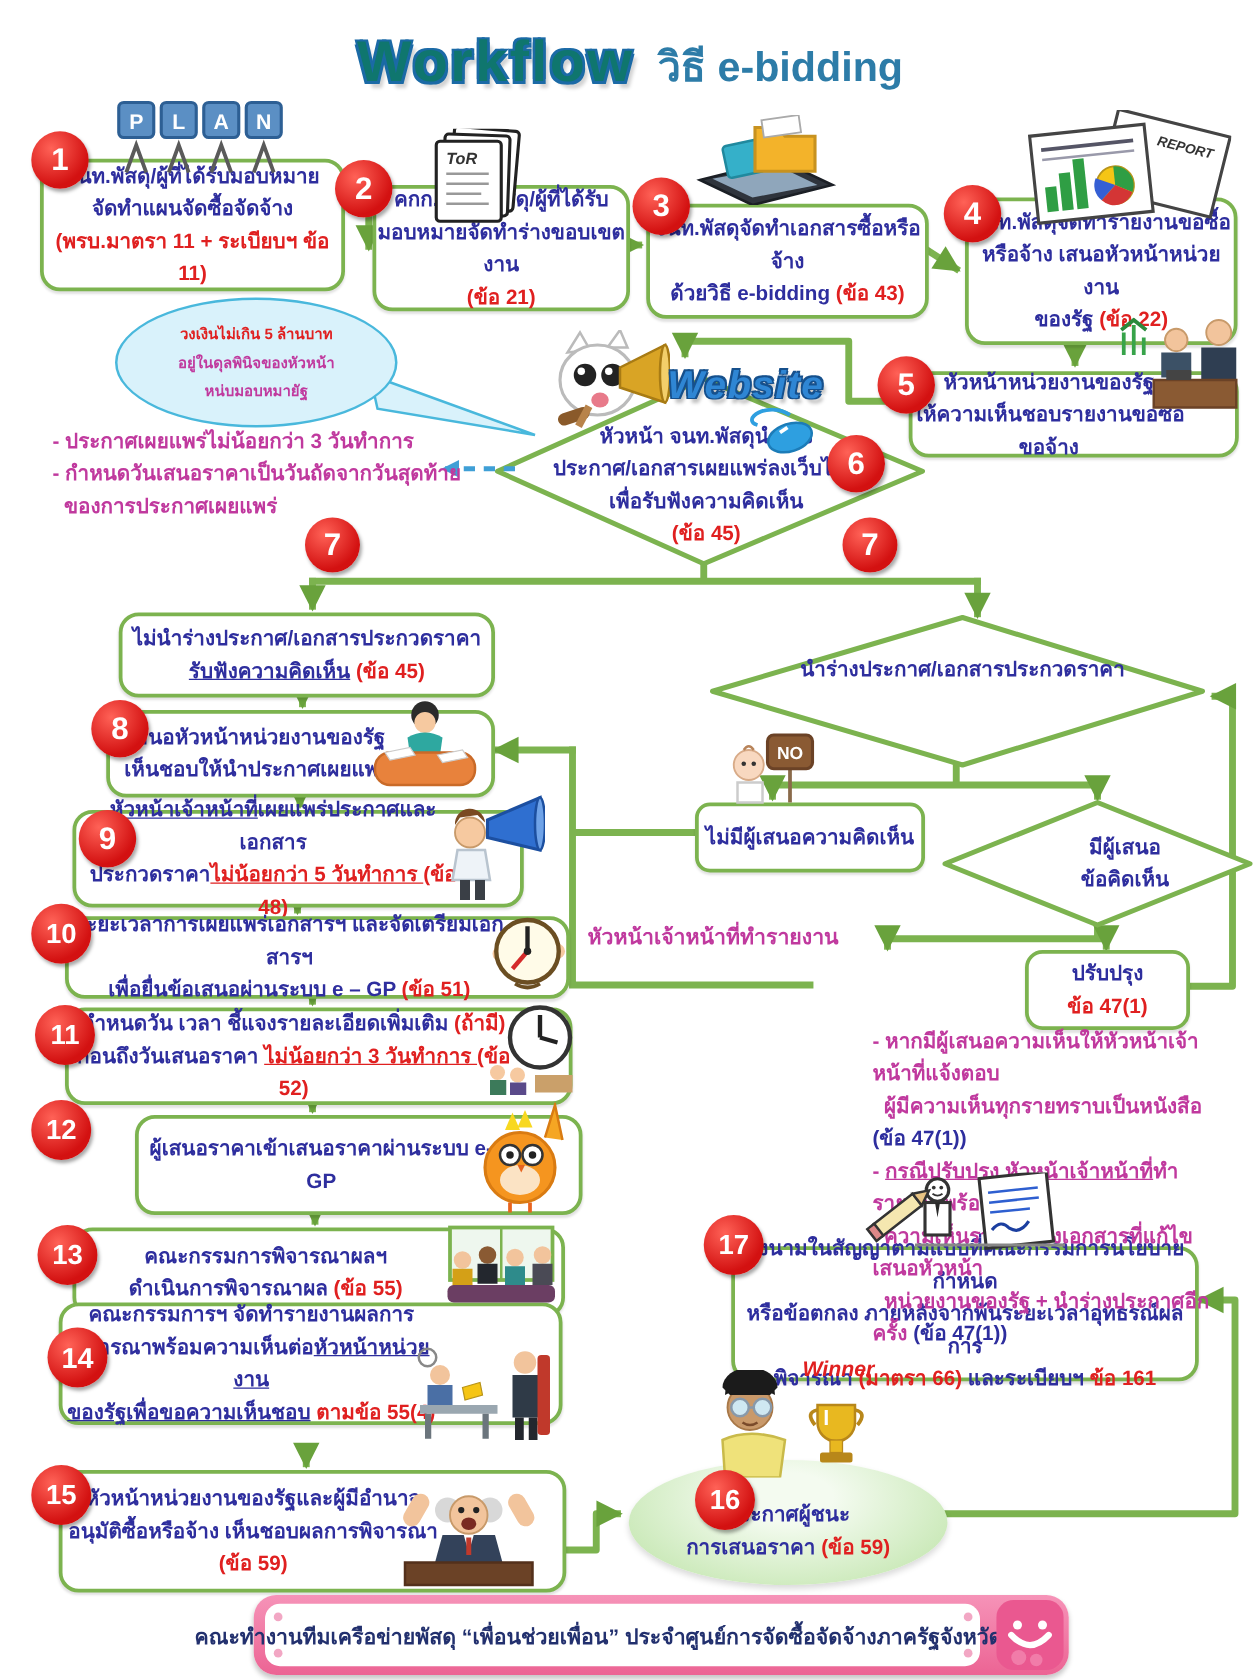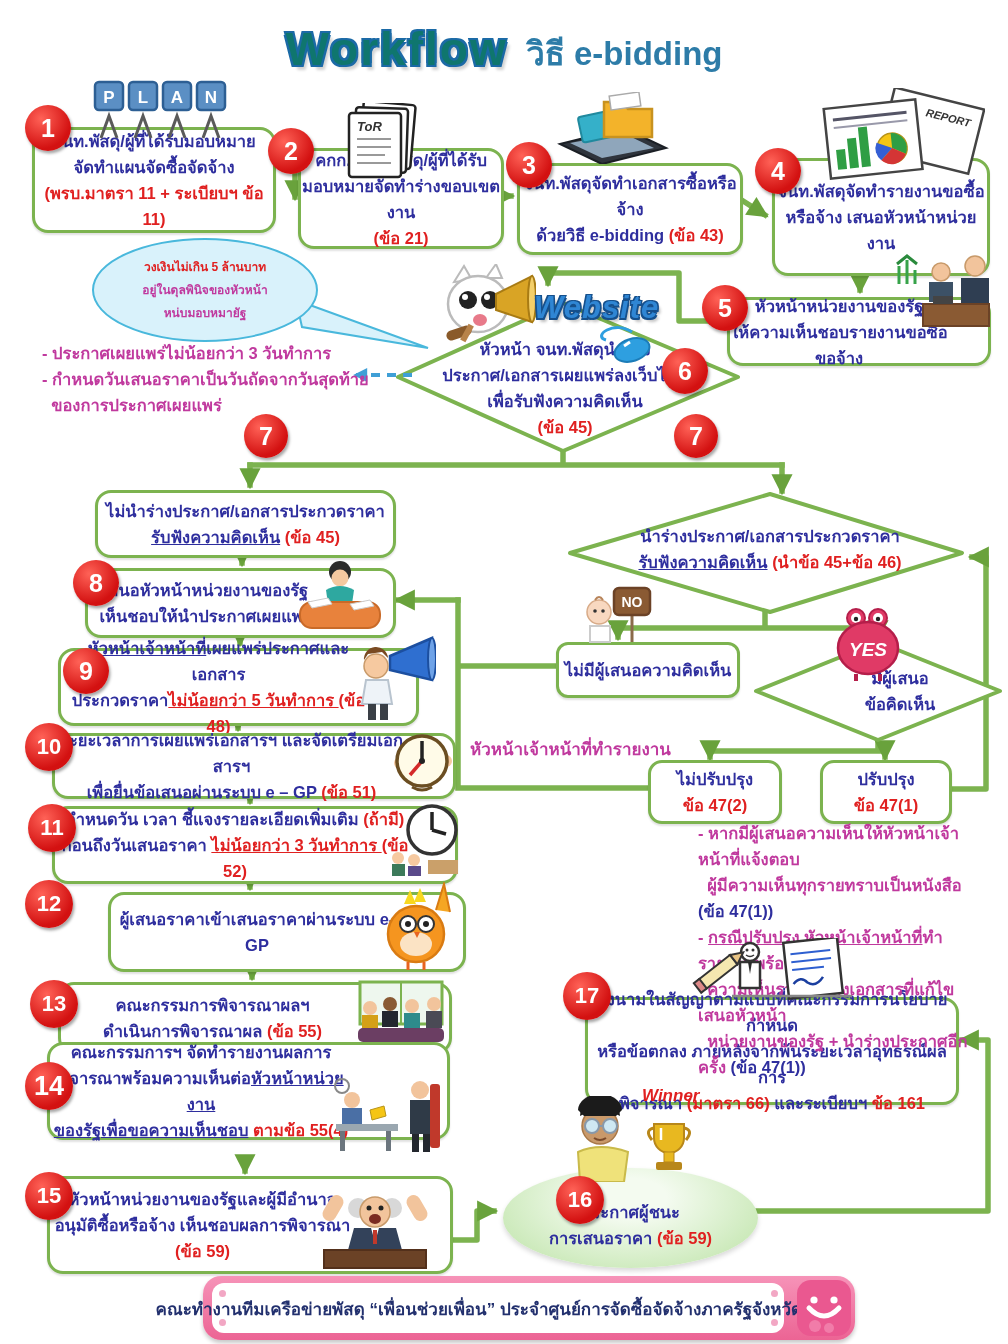--- a/index.html
+++ b/index.html
@@ -112,20 +112,21 @@
   <div class="box" style="left:517px;top:163px;width:220px;height:86px;">
       <div>
         <div class="tl"><span>จนท.พัสดุจัดทำเอกสารซื้อหรือจ้าง</span></div>
         <div class="tl"><span>ด้วยวิธี e-bidding </span><span class="c-r">(ข้อ 43)</span></div>
       </div>
     </div>
   <div class="box" style="left:772px;top:158px;width:212px;height:112px;">
       <div>
         <div class="tl"><span>จนท.พัสดุจัดทำรายงานขอซื้อ</span></div>
         <div class="tl"><span>หรือจ้าง เสนอหัวหน้าหน่วยงาน</span></div>
+        <div class="tl"><span>ของรัฐ </span><span class="c-r">(ข้อ 22)</span></div>
       </div>
     </div>
   <div class="box" style="left:727px;top:297px;width:258px;height:63px;">
       <div style="padding-right:40px;">
         <div class="tl"><span>หัวหน้าหน่วยงานของรัฐ</span></div>
         <div class="tl"><span>ให้ความเห็นชอบรายงานขอซื้อขอจ้าง</span></div>
       </div>
     </div>
   <div class="box" style="left:95px;top:490px;width:295px;height:62px;">
       <div>
@@ -187,45 +188,38 @@
         <div class="tl"><span>ลงนามในสัญญาตามแบบที่คณะกรรมการนโยบายกำหนด</span></div>
         <div class="tl"><span>หรือข้อตกลง ภายหลังจากพ้นระยะเวลาอุทธรณ์ผลการ</span></div>
         <div class="tl"><span>พิจารณา </span><span class="c-r">(มาตรา 66)</span><span> และระเบียบฯ </span><span class="c-r">ข้อ 161</span></div>
       </div>
     </div>
   <div class="box" style="left:556px;top:642px;width:178px;height:50px;border-radius:12px;">
       <div>
         <div class="tl"><span>ไม่มีผู้เสนอความคิดเห็น</span></div>
       </div>
     </div>
-  <div class="box" style="left:648px;top:760px;width:128px;height:58px;border-radius:14px;">
-      <div>
-        <div class="tl"><span>ไม่ปรับปรุง</span></div>
-        <div class="tl"><span class="c-r">ข้อ 47(2)</span></div>
-      </div>
-    </div>
   <div class="box" style="left:820px;top:760px;width:126px;height:58px;border-radius:14px;">
       <div>
         <div class="tl"><span>ปรับปรุง</span></div>
         <div class="tl"><span class="c-r">ข้อ 47(1)</span></div>
       </div>
     </div>
 
   <div class="dtext" style="left:420px;top:336px;width:290px;">
       <div>
         <div class="tl"><span>หัวหน้า จนท.พัสดุนำร่าง</span></div>
         <div class="tl"><span>ประกาศ/เอกสารเผยแพร่ลงเว็บไซต์</span></div>
         <div class="tl"><span>เพื่อรับฟังความคิดเห็น</span></div>
         <div class="tl"><span class="c-r">(ข้อ 45)</span></div>
       </div>
     </div>
   <div class="dtext" style="left:575px;top:523px;width:390px;">
       <div>
         <div class="tl"><span>นำร่างประกาศ/เอกสารประกวดราคา</span></div>
-        <div class="tl"><span class="u">รับฟังความคิดเห็น</span><span> </span><span class="c-r">(นำข้อ 45+ข้อ 46)</span></div>
       </div>
     </div>
   <div class="dtext" style="left:825px;top:665px;width:150px;">
       <div>
         <div class="tl"><span>มีผู้เสนอ</span></div>
         <div class="tl"><span>ข้อคิดเห็น</span></div>
       </div>
     </div>
 
   <div class="ellipse">
@@ -295,21 +289,21 @@
     </div>
   <div class="numc" style="left:28px;top:804px;width:48px;height:48px;font-size:22px;">
       <span>11</span>
     </div>
   <div class="numc" style="left:25px;top:880px;width:48px;height:48px;font-size:22px;">
       <span>12</span>
     </div>
   <div class="numc" style="left:30px;top:980px;width:48px;height:48px;font-size:22px;">
       <span>13</span>
     </div>
-  <div class="numc" style="left:25px;top:1062px;width:48px;height:48px;font-size:27px;">
+  <div class="numc" style="left:38px;top:1062px;width:48px;height:48px;font-size:23px;">
       <span>14</span>
     </div>
   <div class="numc" style="left:25px;top:1172px;width:48px;height:48px;font-size:22px;text-align:center;">
       <span>15</span>
     </div>
   <div class="numc" style="left:556px;top:1176px;width:48px;height:48px;font-size:22px;">
       <span>16</span>
     </div>
   <div class="numc" style="left:563px;top:972px;width:48px;height:48px;font-size:22px;">
       <span>17</span>
@@ -544,34 +538,20 @@
       <rect x="32" y="4" width="36" height="27" rx="5" fill="#8a5a33" stroke="#6b4226" stroke-width="2.5"></rect>
       <text x="50" y="23" text-anchor="middle" font-size="14" font-weight="bold" fill="#fff">NO</text>
       <circle cx="17" cy="28" r="12" fill="#f8d8c0" stroke="#d8ab88" stroke-width="1.5"></circle>
       <path d="M13,16 q4,-6 8,0" stroke="#b8845a" stroke-width="2" fill="none"></path>
       <circle cx="13" cy="27" r="1.8" fill="#333"></circle>
         <circle cx="21" cy="27" r="1.8" fill="#333"></circle>
       <path d="M8,42 h20 v16 h-20 z" fill="#fff" stroke="#ccc" stroke-width="2"></path>
     </svg>
   </div>
 
-  <div class="ic" style="left:826px;top:606px;width:84px;height:76px;">
-    <svg width="84" height="76" viewBox="0 0 84 76">
-      <circle cx="30" cy="12" r="9" fill="#e03a66" stroke="#b51e4a" stroke-width="2"></circle>
-        <circle cx="30" cy="12" r="5" fill="#fff"></circle>
-        <circle cx="30" cy="13" r="2.2" fill="#222"></circle>
-      <circle cx="52" cy="12" r="9" fill="#e03a66" stroke="#b51e4a" stroke-width="2"></circle>
-        <circle cx="52" cy="12" r="5" fill="#fff"></circle>
-        <circle cx="52" cy="13" r="2.2" fill="#222"></circle>
-      <ellipse cx="42" cy="42" rx="30" ry="26" fill="#e03a66" stroke="#b51e4a" stroke-width="2.5"></ellipse>
-      <text x="42" y="50" text-anchor="middle" font-size="19" font-weight="bold" font-style="italic" fill="#fff">YES</text>
-      <line x1="30" y1="68" x2="30" y2="75" stroke="#b51e4a" stroke-width="4"></line>
-        <line x1="54" y1="68" x2="54" y2="75" stroke="#b51e4a" stroke-width="4"></line>
-    </svg>
-  </div>
 
   <div class="winlab" style="left:642px;top:1086px;">Winner</div>
   <div class="ic" style="left:558px;top:1096px;width:150px;height:86px;">
     <svg width="150" height="86" viewBox="0 0 150 86">
       <path d="M22,20 a20,18 0 0,1 40,0 l-4,-2 h-32 z" fill="#1b1b1b"></path>
       <circle cx="42" cy="30" r="18" fill="#c9996a" stroke="#a87848" stroke-width="1.5"></circle>
       <path d="M20,14 a22,16 0 0,1 44,0 l-6,6 h-32 z" fill="#1b1b1b"></path>
       <circle cx="34" cy="30" r="7" fill="#cfe8f2" stroke="#8899aa" stroke-width="2"></circle>
         <circle cx="52" cy="30" r="7" fill="#cfe8f2" stroke="#8899aa" stroke-width="2"></circle>
         <line x1="41" y1="30" x2="45" y2="30" stroke="#8899aa" stroke-width="2"></line>

